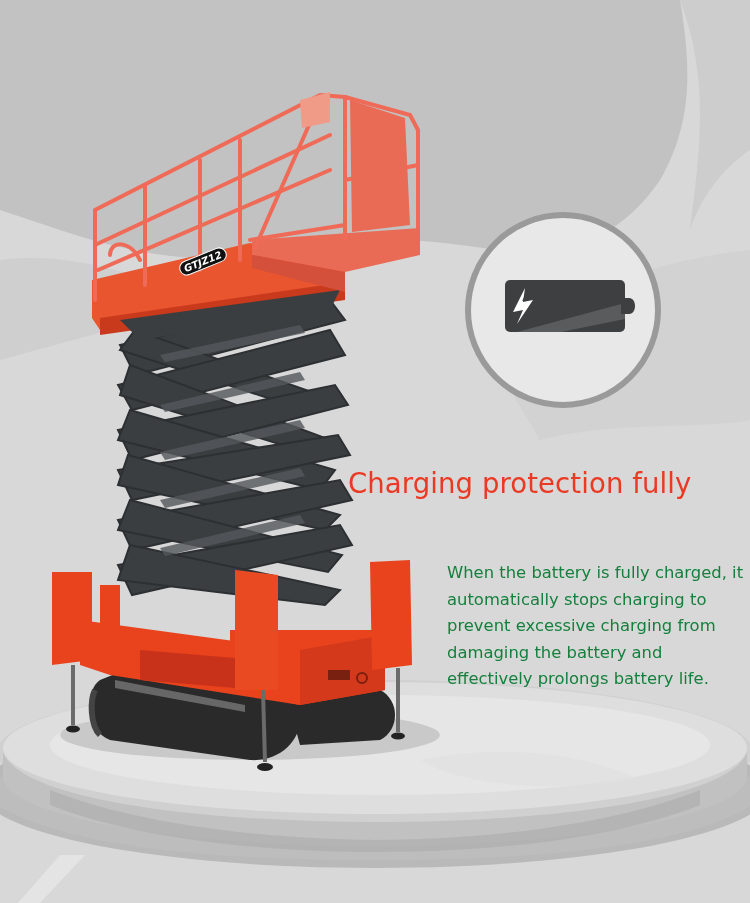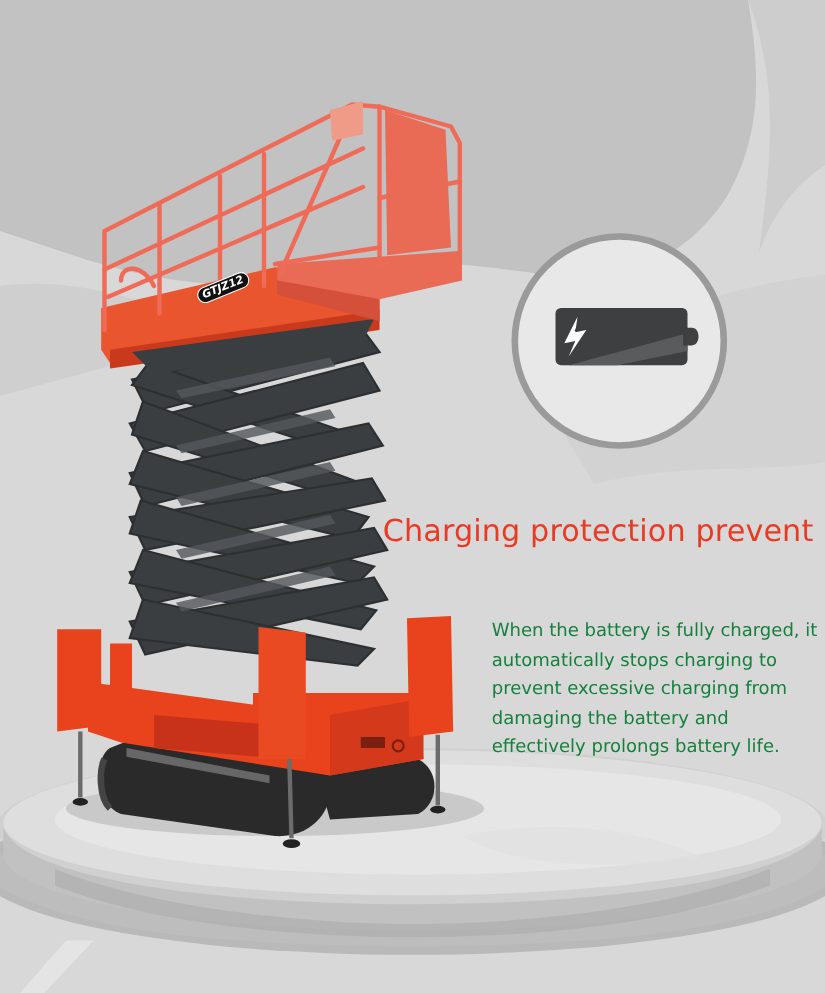--- a/index.html
+++ b/index.html
@@ -147,16 +147,16 @@
   <div class="battery-badge">
     <svg viewBox="0 0 184 184" xmlns="http://www.w3.org/2000/svg">
       <rect x="34" y="62" width="120" height="52" rx="5" fill="#3e3f41"></rect>
       <path d="M46 114 L154 85 L154 101 L90 114 Z" fill="#5a5b5d"></path>
       <path d="M150 80 L158 80 C162 80 164 84 164 88 C164 92 162 96 158 96 L150 96 Z" fill="#3e3f41"></path>
       <path d="M54 70 L42 94 L52 92 L46 106 L62 82 L52 84 Z" fill="#ffffff"></path>
       <line x1="52" y1="83" x2="57" y2="74" stroke="#3e3f41" stroke-width="1.6"></line>
     </svg>
   </div>
 
-  <h2 class="feature-title">Charging protection prevent</h2>
+  <h2 class="feature-title">Charging protection fully</h2>
   <p class="feature-desc">When the battery is fully charged, it automatically stops charging to prevent excessive charging from damaging the battery and effectively prolongs battery life.</p>
 
 </div>
 
 </body></html>

